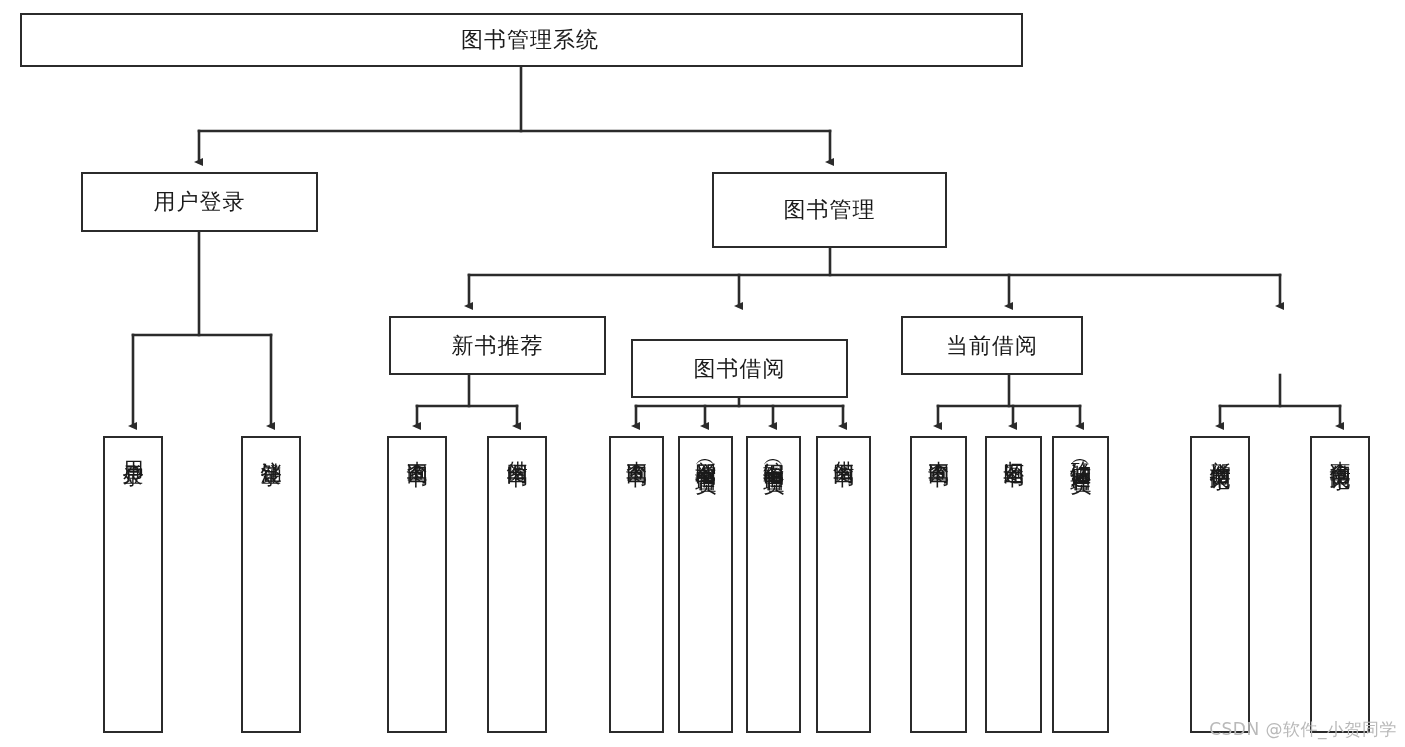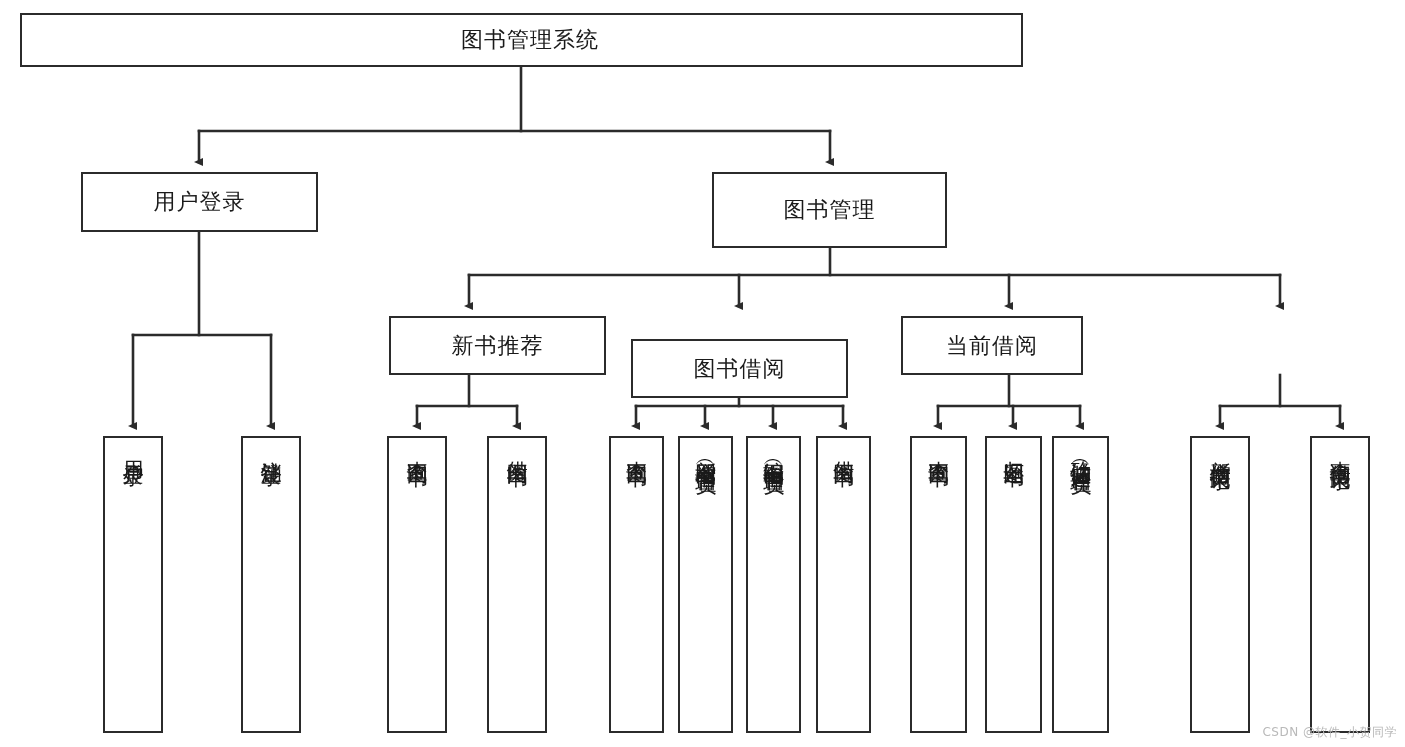--- a/index.html
+++ b/index.html
@@ -50,21 +50,21 @@
     writing-mode: vertical-rl;
     text-orientation: upright;
     line-height: 1.06;
     letter-spacing: 2px;
     white-space: nowrap;
   }
   .watermark {
     position: absolute;
     right: 8px;
     bottom: 6px;
-    font-size: 12px;
+    font-size: 17px;
     color: #b9b9b9;
     letter-spacing: 0.5px;
     white-space: nowrap;
     pointer-events: none;
   }
 </style>
 </head>
 <body>
 
 <div id="diagram-root">

